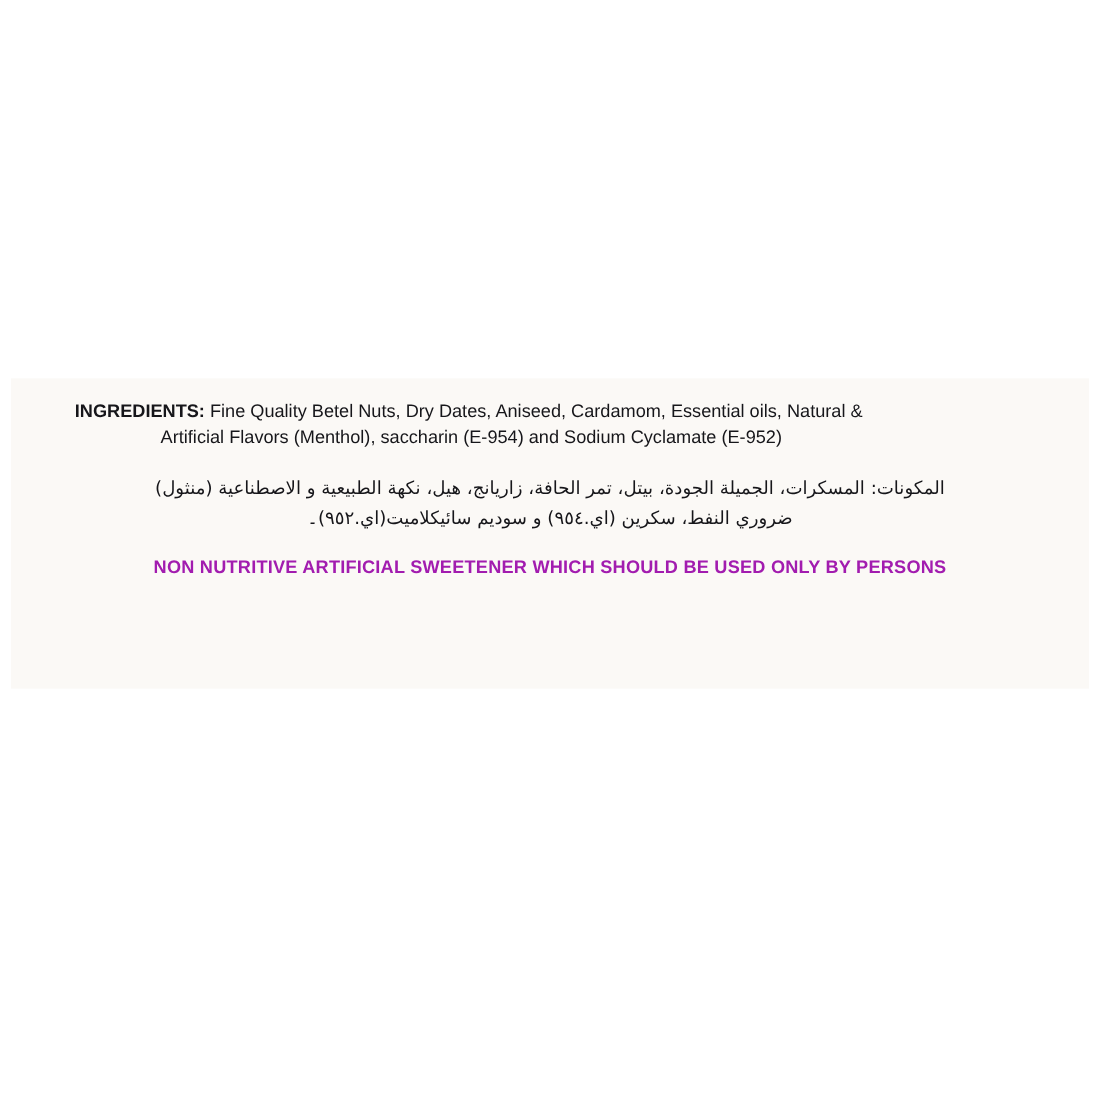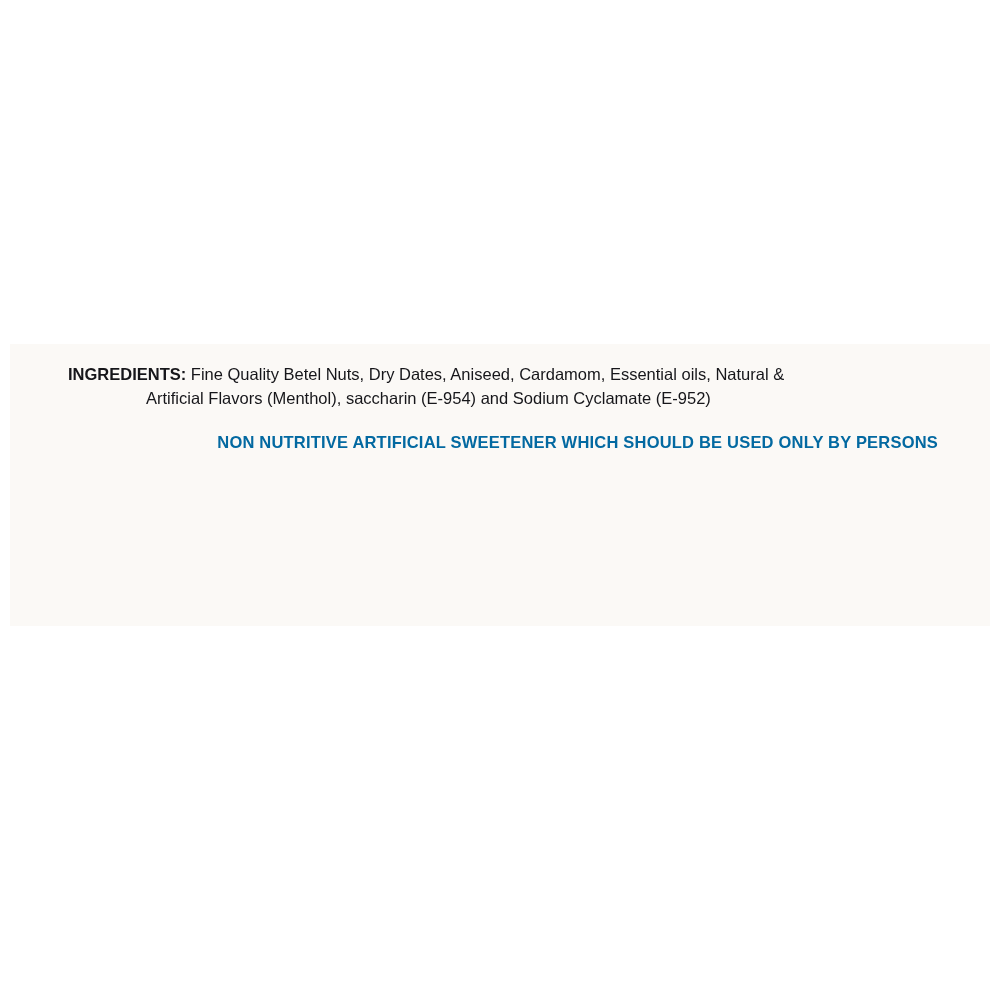--- a/index.html
+++ b/index.html
@@ -67,40 +67,44 @@
   }
   .arabic .ar-line {
     display: block;
   }
   .arabic .ar-line2 {
     display: block;
   }
 
   .warning {
     margin-top: 22px;
-    text-align: right;
+    text-align: center;
     font-size: 16.5px;
     line-height: 21px;
     font-weight: 700;
     letter-spacing: 0.2px;
-    color: #0369a1;
+    color: #a21caf;
   }
   .warning .w-line {
     display: block;
   }
 </style>
 </head>
 <body>
 
 <div class="label-panel">
 
   <p class="para english">
     <span class="lead">INGREDIENTS:</span><span> Fine Quality Betel Nuts, Dry Dates, Aniseed, Cardamom, Essential oils, Natural &amp;</span>
     <span class="line2">Artificial Flavors (Menthol), saccharin (E-954) and Sodium Cyclamate (E-952)</span>
   </p>
 
 
+  <div class="arabic">
+    <span class="ar-line">المكونات: المسكرات، الجميلة الجودة، بيتل، تمر الحافة، زاريانج، هيل، نكهة الطبيعية و الاصطناعية (منثول)</span>
+    <span class="ar-line2">ضروري النفط، سكرين (اي.٩٥٤) و سوديم سائيكلاميت(اي.٩٥٢)۔</span>
+  </div>
 
   <div class="warning">
     <span class="w-line">NON NUTRITIVE ARTIFICIAL SWEETENER WHICH SHOULD BE USED ONLY BY PERSONS</span>
   </div>
 
 </div>
 
 </body></html>

